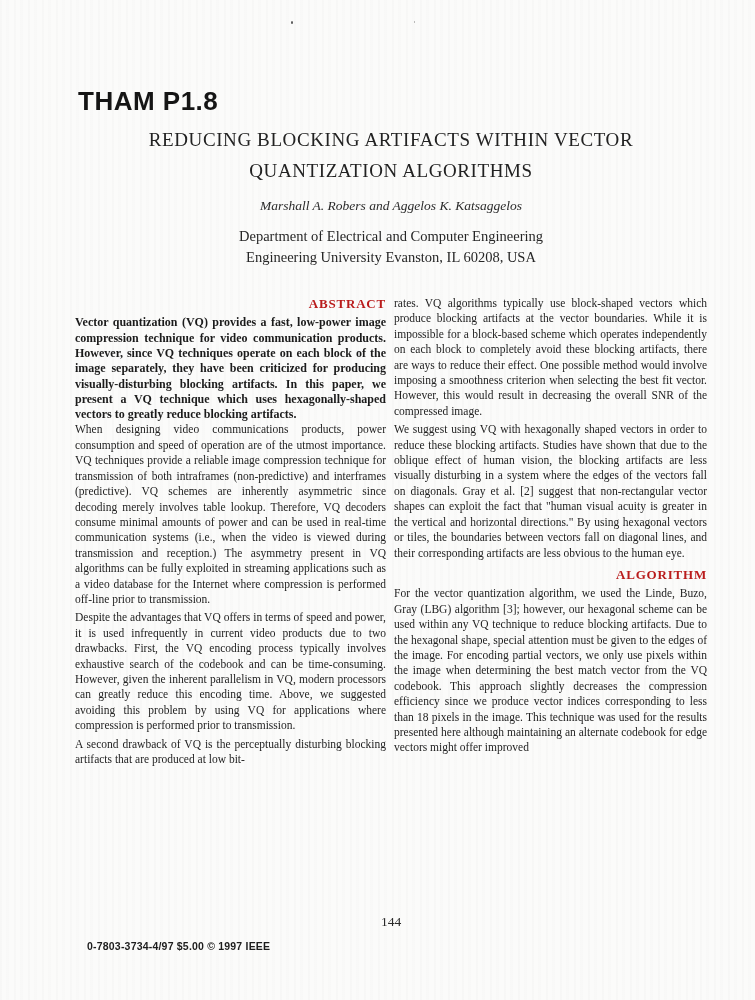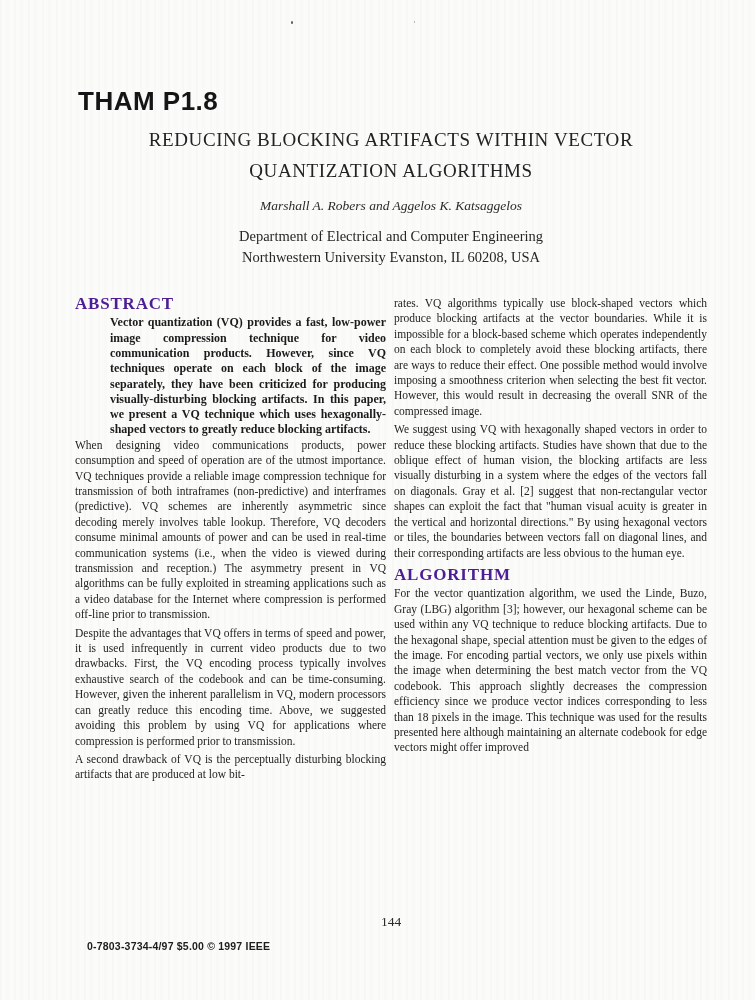--- a/index.html
+++ b/index.html
@@ -74,39 +74,38 @@
     width: 311px;
     font-size: 11.5px;
     line-height: 15.4px;
     text-align: justify;
     color: #232323;
   }
   .col-left  { left: 75px; }
   .col-right { left: 394px; width: 313px; }
   .section-heading {
     font-weight: 700;
-    font-size: 17px;
-    text-align: left;
+    font-size: 13px;
+    text-align: right;
     letter-spacing: 0.8px;
     margin: 0 0 4px 0;
-    color: #4c1d95;
+    color: #b91c1c;
   }
   .heading-gap {
     margin-top: 27px;
   }
   .column p {
     margin: 0 0 3px 0;
   }
   p.abstract-text {
     font-weight: 700;
     font-size: 12px;
     line-height: 15.3px;
     color: #1b1b1b;
     margin-bottom: 0;
-    margin-left: 35px;
   }
   .page-number {
     position: absolute;
     left: 75px;
     width: 632px;
     top: 914px;
     text-align: center;
     font-size: 13.5px;
     color: #2a2a2a;
   }
@@ -141,21 +140,21 @@
 
   <div class="head-center paper-title">
     <div>REDUCING BLOCKING ARTIFACTS WITHIN VECTOR</div>
     <div>QUANTIZATION ALGORITHMS</div>
   </div>
 
   <div class="head-center authors">Marshall A. Robers and Aggelos K. Katsaggelos</div>
 
   <div class="head-center affiliation">
     <div>Department of Electrical and Computer Engineering</div>
-    <div>Northwestern University Evanston, IL 60208, USA</div>
+    <div>Engineering University Evanston, IL 60208, USA</div>
   </div>
 
   <div class="column col-left">
     <h2 class="section-heading">ABSTRACT</h2>
     <p class="abstract-text">Vector quantization (VQ) provides a fast, low-power image compression technique for video communication products. However, since VQ techniques operate on each block of the image separately, they have been criticized for producing visually-disturbing blocking artifacts. In this paper, we present a VQ technique which uses hexagonally-shaped vectors to greatly reduce blocking artifacts.</p>
 
     <p>When designing video communications products, power consumption and speed of operation are of the utmost importance. VQ techniques provide a reliable image compression technique for transmission of both intraframes (non-predictive) and interframes (predictive). VQ schemes are inherently asymmetric since decoding merely involves table lookup. Therefore, VQ decoders consume minimal amounts of power and can be used in real-time communication systems (i.e., when the video is viewed during transmission and reception.) The asymmetry present in VQ algorithms can be fully exploited in streaming applications such as a video database for the Internet where compression is performed off-line prior to transmission.</p>
     <p>Despite the advantages that VQ offers in terms of speed and power, it is used infrequently in current video products due to two drawbacks. First, the VQ encoding process typically involves exhaustive search of the codebook and can be time-consuming. However, given the inherent parallelism in VQ, modern processors can greatly reduce this encoding time. Above, we suggested avoiding this problem by using VQ for applications where compression is performed prior to transmission.</p>
     <p>A second drawback of VQ is the perceptually disturbing blocking artifacts that are produced at low bit-</p>
   </div>

